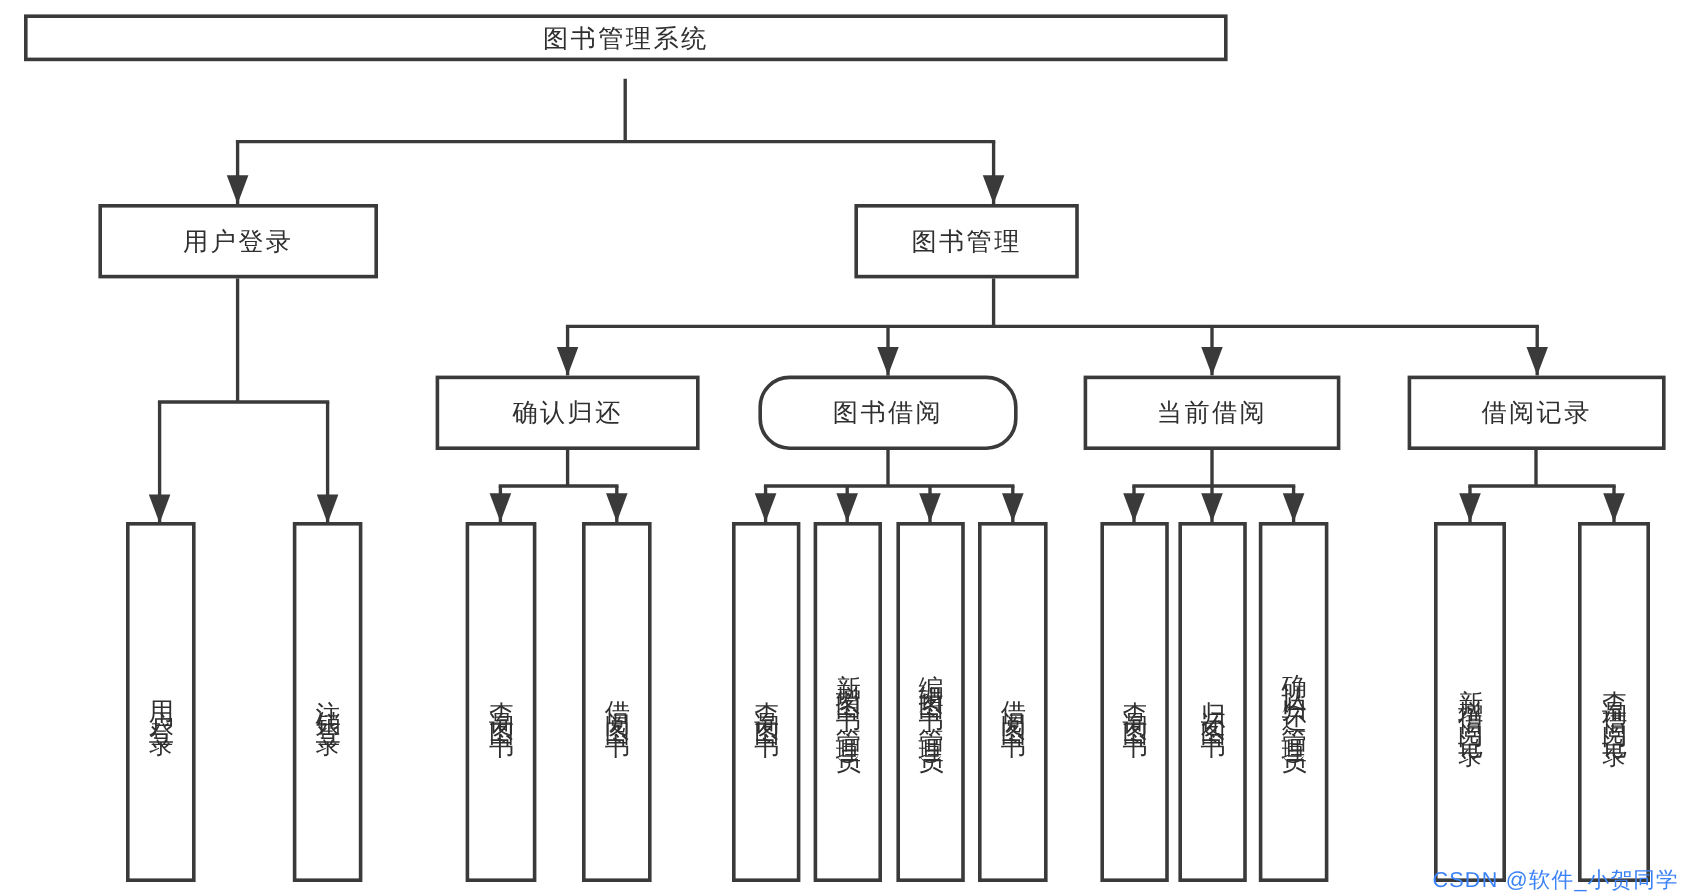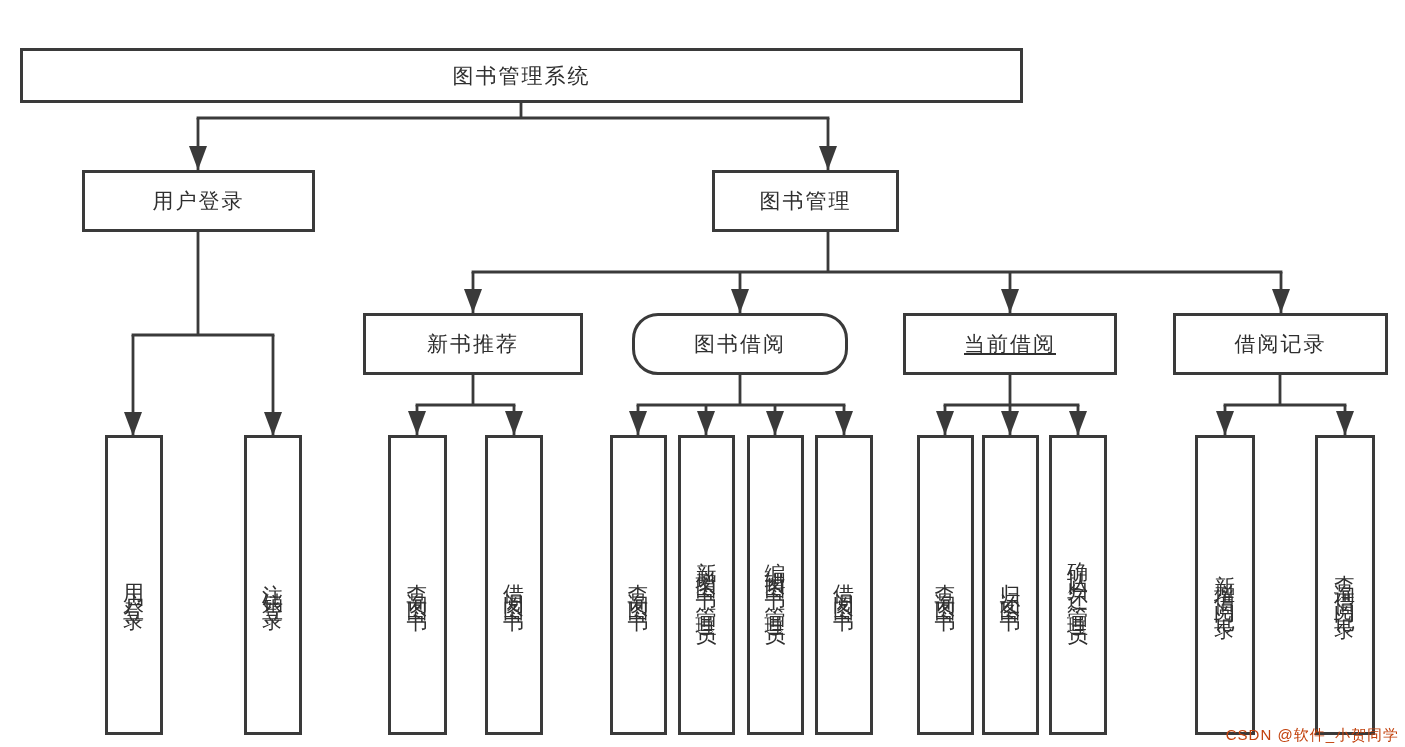--- a/index.html
+++ b/index.html
@@ -37,51 +37,51 @@
   .vnode span {
     writing-mode: vertical-rl;
     text-orientation: mixed;
     font-size: 21px;
     line-height: 1;
     letter-spacing: 9px;
     color: #2f2f2f;
     white-space: nowrap;
   }
   
-  .n-root            { left: 20px;   top: 12px;  width: 1003px; height: 55px; margin-top: 36px; }
+  .n-root            { left: 20px;   top: 12px;  width: 1003px; height: 39px; }
   
   .n-user-login      { left: 82px;   top: 170px; width: 233px;  height: 62px; }
   .n-book-mgmt       { left: 712px;  top: 170px; width: 187px;  height: 62px; }
   
   .n-new-book-rec    { left: 363px;  top: 313px; width: 220px;  height: 62px; }
   .n-book-borrow     { left: 632px;  top: 313px; width: 216px;  height: 62px; border-radius: 26px; }
-  .n-current-borrow  { left: 903px;  top: 313px; width: 214px;  height: 62px; text-decoration: underline; }
+  .n-current-borrow  { left: 903px;  top: 313px; width: 214px;  height: 62px; }
   .n-borrow-records  { left: 1173px; top: 313px; width: 215px;  height: 62px; font-family: Liberation Serif, serif; }
   
   .leaf { top: 435px; height: 300px; }
   .n-leaf-user-login     { left: 105px;  width: 58px; }
   .n-leaf-logout         { left: 244px;  width: 58px; }
   .n-leaf-query-book-1   { left: 388px;  width: 59px; }
   .n-leaf-borrow-book-1  { left: 485px;  width: 58px; }
   .n-leaf-query-book-2   { left: 610px;  width: 57px; }
   .n-leaf-add-book       { left: 678px;  width: 57px; }
   .n-leaf-edit-book      { left: 747px;  width: 57px; }
   .n-leaf-borrow-book-2  { left: 815px;  width: 58px; }
   .n-leaf-query-book-3   { left: 917px;  width: 57px; }
   .n-leaf-return-book    { left: 982px;  width: 57px; }
   .n-leaf-confirm-return { left: 1049px; width: 58px; }
   .n-leaf-add-record     { left: 1195px; width: 60px; }
   .n-leaf-query-record   { left: 1315px; width: 60px; }
   .watermark {
     position: absolute;
     right: 6px;
     bottom: 2px;
-    font-size: 15px;
+    font-size: 18px;
     letter-spacing: 1px;
-    color: #c2410c;
+    color: #3b82f6;
     z-index: 5;
     white-space: nowrap;
   }
 </style>
 </head>
 <body>
 
 <div class="canvas">
 
   <svg class="connectors" viewBox="0 0 1405 747" xmlns="http://www.w3.org/2000/svg">
@@ -120,21 +120,21 @@
       <path d="M1225 405 V435" marker-end="url(#arrowhead)"></path>
       <path d="M1345 405 V435" marker-end="url(#arrowhead)"></path>
     </g>
   </svg>
 
   <div class="node hnode n-root">图书管理系统</div>
 
   <div class="node hnode n-user-login">用户登录</div>
   <div class="node hnode n-book-mgmt">图书管理</div>
 
-  <div class="node hnode n-new-book-rec">新书推荐</div>
+  <div class="node hnode n-new-book-rec">确认归还</div>
   <div class="node hnode n-book-borrow">图书借阅</div>
   <div class="node hnode n-current-borrow">当前借阅</div>
   <div class="node hnode n-borrow-records">借阅记录</div>
 
   <div class="node vnode leaf n-leaf-user-login">
     <span>用户登录</span>
   </div>
   <div class="node vnode leaf n-leaf-logout">
     <span>注销登录</span>
   </div>

